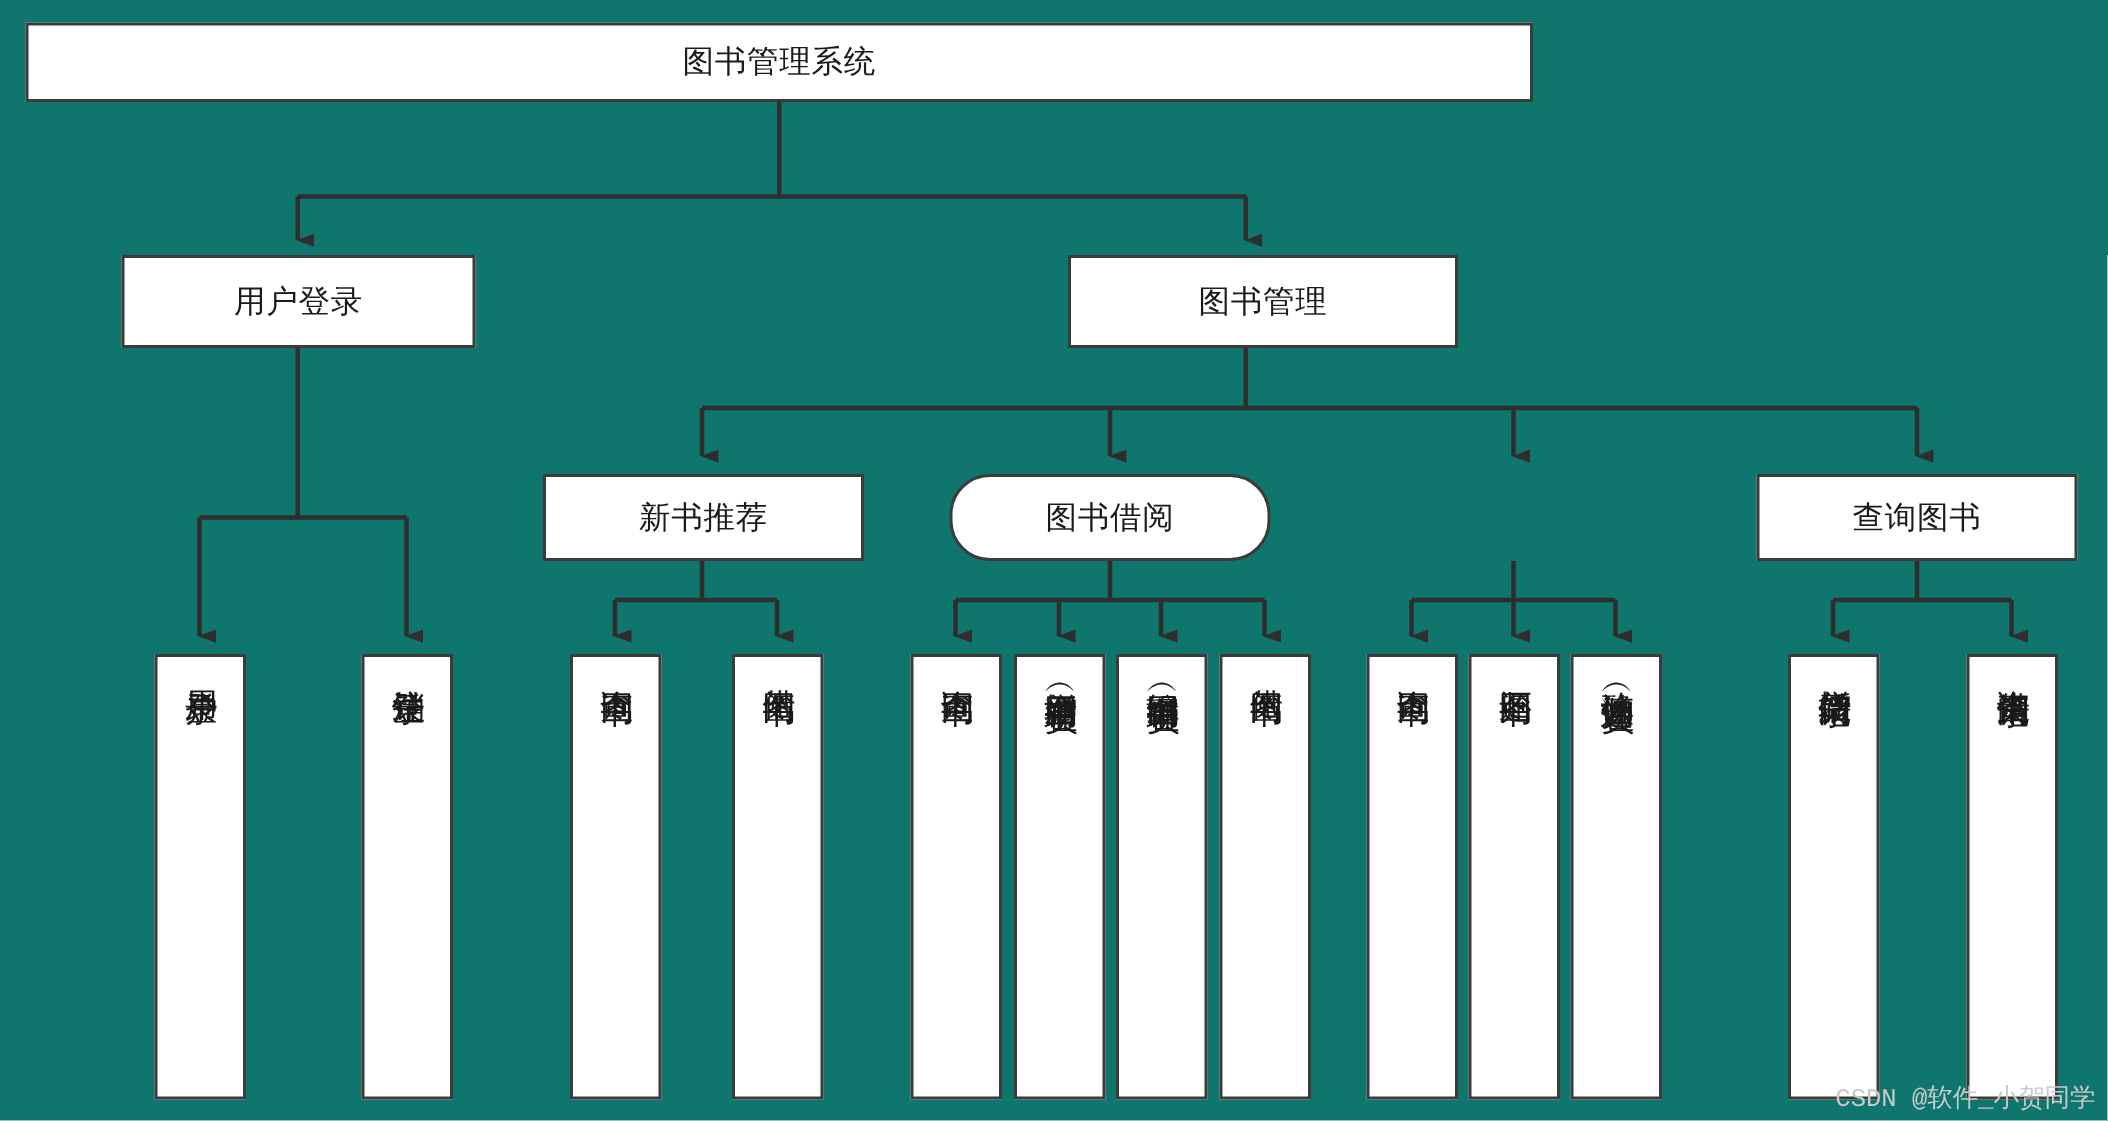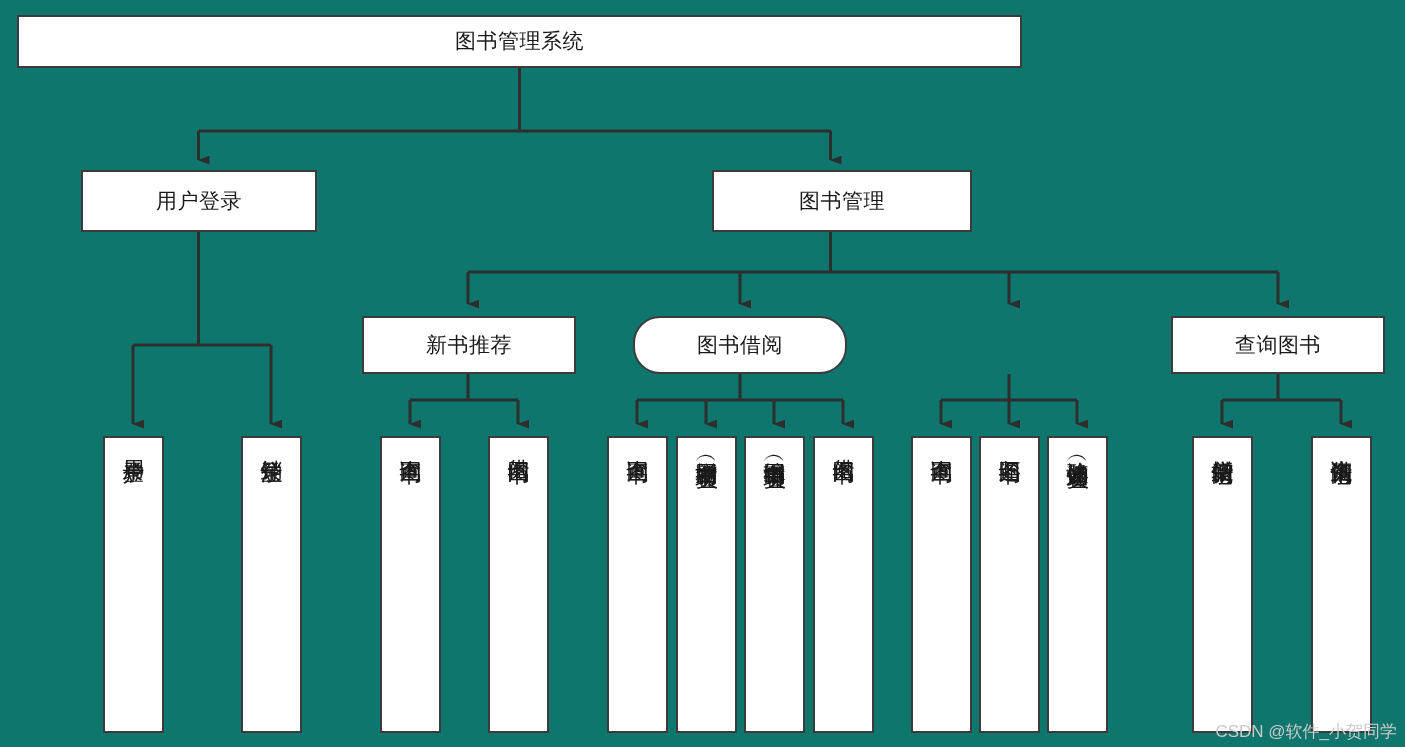--- a/index.html
+++ b/index.html
@@ -59,21 +59,21 @@
     padding-top: 2px;
   }
   #watermark {
     position: absolute;
     right: 8px;
     bottom: 4px;
     font-size: 17px;
     color: #c9c9c9;
     z-index: 3;
     white-space: nowrap;
-    font-family: Liberation Sans, sans-serif;
+    font-family: Liberation Mono, monospace;
     margin-left: 42px;
   }
 </style>
 </head>
 <body>
 
 <div id="canvas">
 
   <svg id="wires" viewBox="0 0 1405 747" xmlns="http://www.w3.org/2000/svg">
     <defs>

